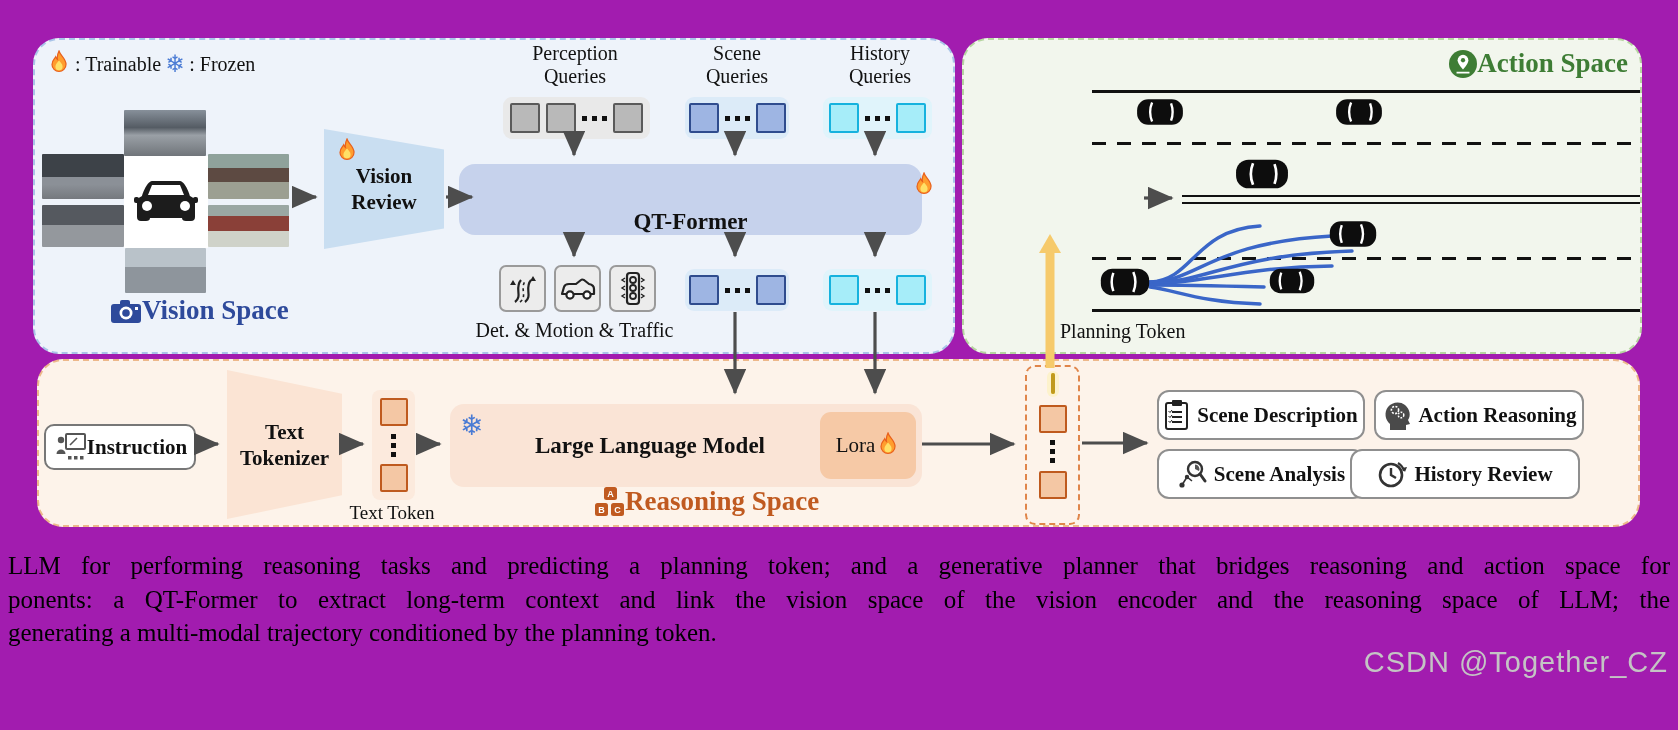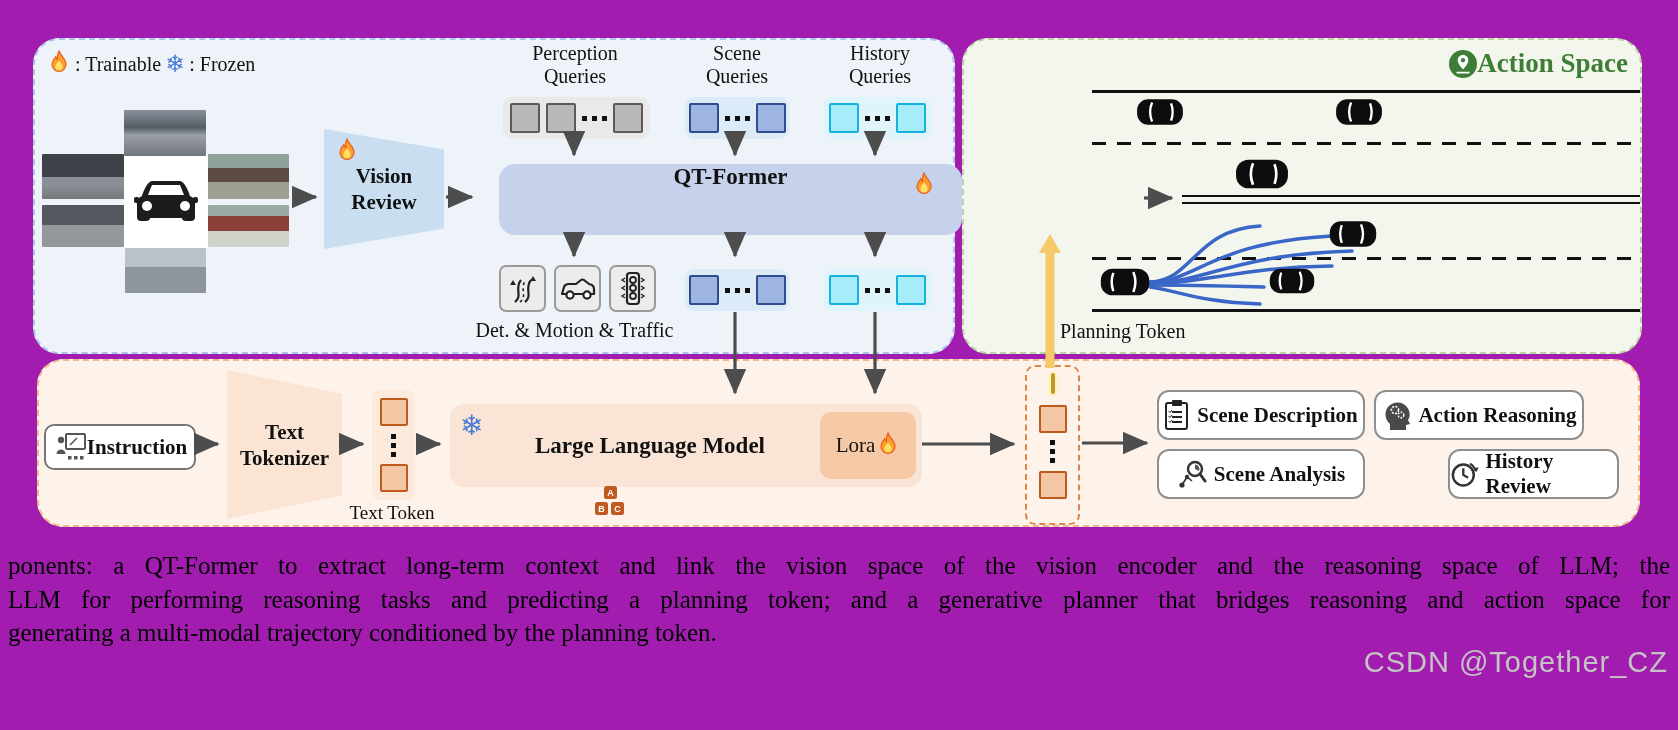--- a/index.html
+++ b/index.html
@@ -46,22 +46,22 @@
 
   .qlabel{position:absolute;width:130px;text-align:center;font-size:20px;line-height:23px;}
   .strip{position:absolute;height:42px;display:flex;align-items:center;justify-content:center;gap:6px;border-radius:9px;}
   .tk{width:30px;height:30px;border-radius:2px;flex:none;}
   .strip.perc{background:var(--perception-strip-bg);} .strip.perc .tk{background:var(--perception-token-fill);border:2.5px solid var(--perception-token-border);}
   .strip.scn{background:var(--scene-strip-bg);} .strip.scn .tk{background:var(--scene-token-fill);border:2.5px solid var(--scene-token-border);}
   .strip.hst{background:var(--history-strip-bg);} .strip.hst .tk{background:var(--history-token-fill);border:2.5px solid var(--history-token-border);}
   .d3{display:flex;gap:5px;} .d3 i{width:5px;height:5px;background:#111;display:block;}
   .vd{display:flex;flex-direction:column;gap:4px;} .vd i{width:5px;height:5px;background:#111;display:block;}
 
-  .qt{left:464px;top:124px;width:463px;height:71px;background:var(--qt-fill);border-radius:16px;
-      display:flex;align-items:flex-start;justify-content:center;font-weight:bold;font-size:23px;}
+  .qt{left:424px;top:124px;width:463px;height:71px;background:var(--qt-fill);border-radius:16px;
+      display:flex;align-items:flex-end;justify-content:center;font-weight:bold;font-size:23px;}
   .outicons{left:464px;top:225px;display:flex;gap:8px;}
   .oi{width:47px;height:47px;background:#ececec;border:2px solid #9a9a9a;border-radius:7px;display:flex;align-items:center;justify-content:center;}
   .detlbl{left:397px;top:279px;width:285px;text-align:center;font-size:20px;}
 
   .spacelabel{position:absolute;display:flex;align-items:center;font-weight:bold;font-size:27px;}
   .spacelabel.v{left:75px;top:255px;color:var(--vision-label);}
   .spacelabel.a{right:12px;top:8px;color:var(--action-label);}
   .spacelabel.r{left:556px;top:125px;color:var(--reasoning-label);}
 
   
@@ -252,20 +252,30 @@
       <span class="d3">
           <i></i>
           <i></i>
           <i></i>
         </span>
       <span class="tk"></span>
     </div>
 
     <div class="abs detlbl">Det. &amp; Motion &amp; Traffic</div>
 
+    <div class="spacelabel v">
+      <svg width="32" height="26" viewBox="0 0 32 26">
+        <rect x="1" y="6" width="30" height="19" rx="3" fill="#2e4a9b"></rect>
+        <rect x="10" y="2" width="10" height="6" rx="2" fill="#2e4a9b"></rect>
+        <circle cx="16" cy="15" r="6.5" fill="#fff"></circle>
+        <circle cx="16" cy="15" r="3.8" fill="#2e4a9b"></circle>
+        <rect x="25" y="9" width="3" height="3" fill="#fff"></rect>
+      </svg>
+      <span>Vision Space</span>
+    </div>
   </div>
 
   <div class="panel action">
     <div class="spacelabel a">
       <svg width="28" height="28" viewBox="0 0 26 26">
         <circle cx="13" cy="13" r="13" fill="#3e7d35"></circle>
         <path d="M13 4.5a5 5 0 0 1 5 5c0 3.5-5 8.5-5 8.5s-5-5-5-8.5a5 5 0 0 1 5-5z" fill="#fff"></path>
         <circle cx="13" cy="9.5" r="2" fill="#3e7d35"></circle>
         <path d="M7 21h12" stroke="#fff" stroke-width="1.6"></path>
       </svg>
@@ -356,20 +366,21 @@
 
     <div class="spacelabel r">
       <svg width="30" height="30" viewBox="0 0 30 30">
         <rect x="9" y="0" width="13" height="13" rx="2.5" fill="#c05a20"></rect>
         <rect x="0" y="16" width="13" height="13" rx="2.5" fill="#c05a20"></rect>
         <rect x="16" y="16" width="13" height="13" rx="2.5" fill="#c05a20"></rect>
         <text x="15.5" y="10" font-size="9" font-weight="bold" fill="#fff" text-anchor="middle" font-family="Liberation Sans, sans-serif">A</text>
         <text x="6.5" y="26" font-size="9" font-weight="bold" fill="#fff" text-anchor="middle" font-family="Liberation Sans, sans-serif">B</text>
         <text x="22.5" y="26" font-size="9" font-weight="bold" fill="#fff" text-anchor="middle" font-family="Liberation Sans, sans-serif">C</text>
       </svg>
+      <span>Reasoning Space</span>
     </div>
 
     <div class="ostack">
       <span class="halo"><span class="ytk"></span></span>
       <span class="otk"></span>
       <span class="vd">
           <i></i>
           <i></i>
           <i></i>
         </span>
@@ -397,21 +408,21 @@
       <svg width="30" height="32" viewBox="0 0 30 32">
         <circle cx="5" cy="27" r="2.6" fill="#333"></circle>
           <circle cx="10" cy="19" r="2.2" fill="#333"></circle>
         <path d="M5 27l5-8 5 4" stroke="#333" stroke-width="1.6" fill="none"></path>
         <circle cx="18" cy="11" r="7" fill="#fff" stroke="#333" stroke-width="2.4"></circle>
         <path d="M18 11V6.5A4.5 4.5 0 0 1 22 13z" fill="#555"></path>
         <path d="M23 16l5 7" stroke="#333" stroke-width="3" stroke-linecap="round"></path>
       </svg>
       <span>Scene Analysis</span>
     </div>
-    <div class="task" style="left:1409px;top:88px;width:171px">
+    <div class="task" style="left:1311px;top:88px;width:230px">
       <svg width="30" height="30" viewBox="0 0 30 30">
         <circle cx="14" cy="16" r="11" fill="#fff" stroke="#333" stroke-width="2.6"></circle>
         <path d="M14 9v7l5 3" stroke="#333" stroke-width="2.4" fill="none"></path>
         <path d="M21 4a13 13 0 0 1 6 8" stroke="#333" stroke-width="2.2" fill="none"></path>
         <path d="M28 13l-3-4 5-1z" fill="#333"></path>
       </svg>
       <span>History Review</span>
     </div>
   </div>
 
@@ -439,19 +450,19 @@
       <line x1="1082" y1="443" x2="1147" y2="443" marker-end="url(#ah)"></line>
       <line x1="1144" y1="198" x2="1172" y2="198" marker-end="url(#ah)"></line>
     </g>
     <g>
       <line x1="1050" y1="368" x2="1050" y2="250" stroke="#f6ca6b" stroke-width="9"></line>
       <polygon points="1050,234 1039,253 1061,253" fill="#f6ca6b"></polygon>
     </g>
   </svg>
 
   <div class="caption">
+    <div class="cap-line">LLM for performing reasoning tasks and predicting a planning token; and a generative planner that bridges reasoning and action space for</div>
     <div class="cap-line">ponents: a QT-Former to extract long-term context and link the vision space of the vision encoder and the reasoning space of LLM; the</div>
-    <div class="cap-line">LLM for performing reasoning tasks and predicting a planning token; and a generative planner that bridges reasoning and action space for</div>
     <div class="cap-line last">generating a multi-modal trajectory conditioned by the planning token.</div>
   </div>
 
   <div class="watermark">CSDN @Together_CZ</div>
 </div>
 
 </body></html>

